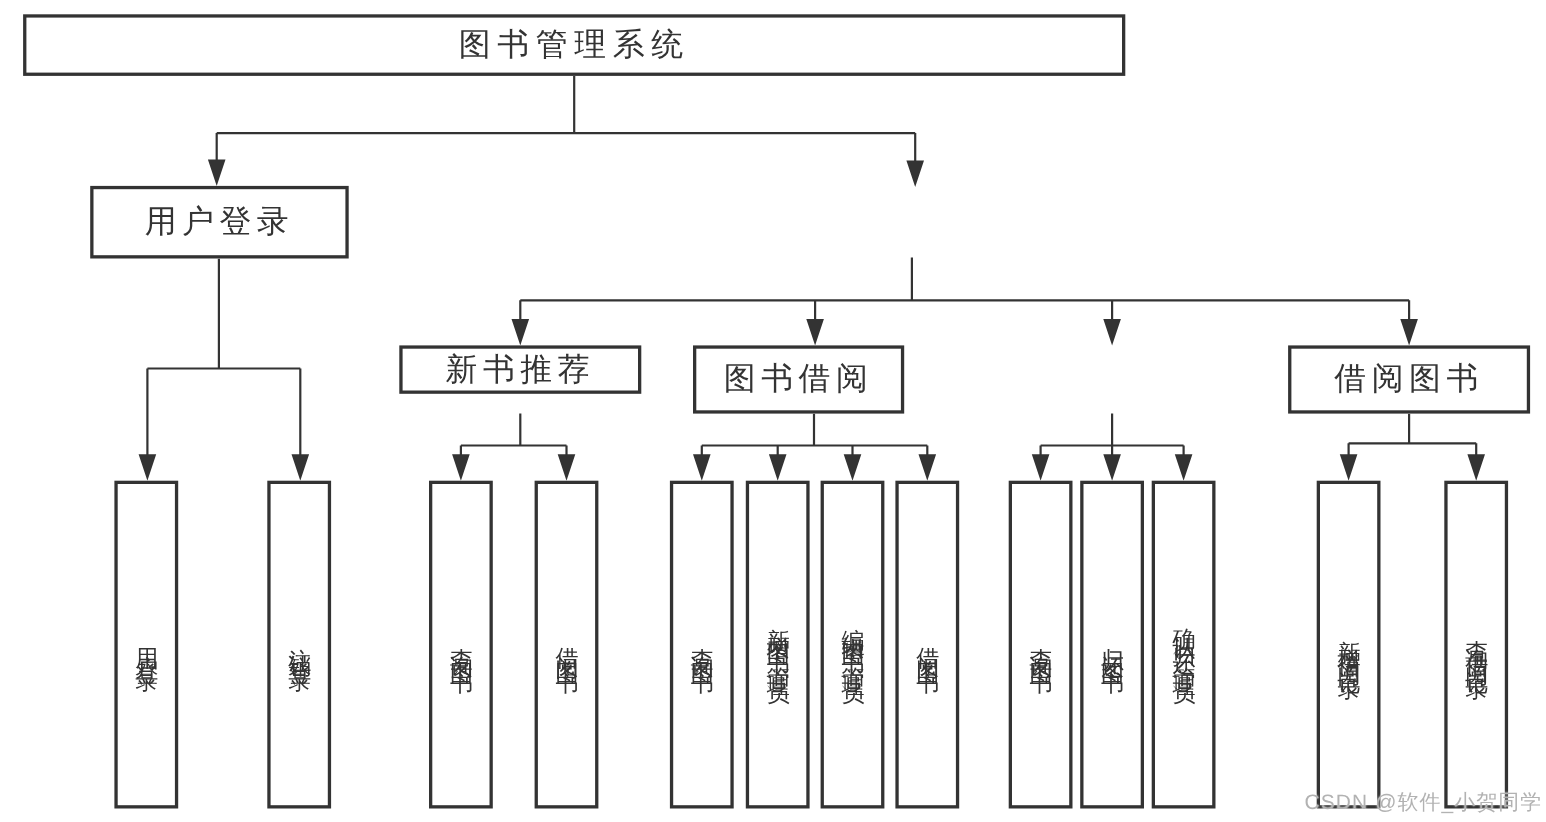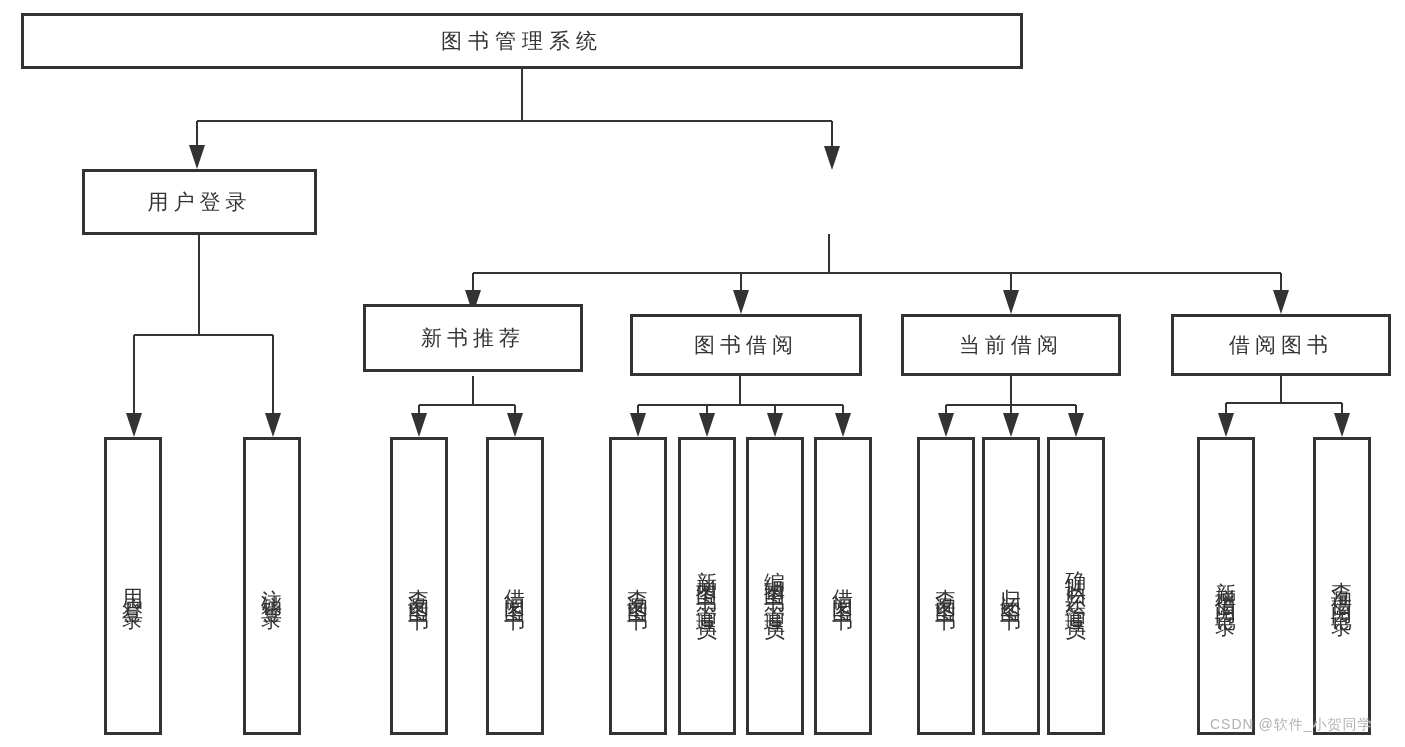--- a/index.html
+++ b/index.html
@@ -19,21 +19,21 @@
   }
   .hbox {
     position: absolute;
     z-index: 2;
     box-sizing: border-box;
     background: #ffffff;
     border: 3px solid #333333;
     display: flex;
     align-items: center;
     justify-content: center;
-    font-size: 21px;
+    font-size: 29px;
     letter-spacing: 5px;
     color: #333333;
     white-space: nowrap;
   }
   .vbox {
     position: absolute;
     z-index: 2;
     box-sizing: border-box;
     top: 437px;
     width: 58px;
@@ -53,22 +53,22 @@
     letter-spacing: 7px;
     line-height: 1;
     color: #333333;
   }
   
   #n-root   { left: 21px;  top: 13px;  width: 1002px; height: 56px; letter-spacing: 6px; }
   
   #n-login  { left: 82px;  top: 169px; width: 235px; height: 66px; }
   #n-mgmt   { left: 712px; top: 170px; width: 233px; height: 64px; }
   
-  #n-rec    { left: 363px;  top: 304px; width: 220px; height: 68px; }
-  #n-borrow { left: 630px;  top: 314px; width: 232px; height: 62px; text-align: right; }
+  #n-rec    { left: 363px;  top: 314px; width: 220px; height: 44px; }
+  #n-borrow { left: 630px;  top: 314px; width: 192px; height: 62px; text-align: right; }
   #n-cur    { left: 901px;  top: 314px; width: 220px; height: 62px; }
   #n-record { left: 1171px; top: 314px; width: 220px; height: 62px; }
   
   #l-login   { left: 104px; }
   #l-logout  { left: 243px; }
   #l-rq      { left: 390px; }
   #l-rb      { left: 486px; }
   #l-bq      { left: 609px; }
   #l-badd    { left: 678px; }
   #l-bedit   { left: 746px; }
@@ -76,26 +76,25 @@
   #l-cq      { left: 917px; }
   #l-cret    { left: 982px; }
   #l-cconf   { left: 1047px; }
   #l-radd    { left: 1197px; }
   #l-rqry    { left: 1313px; }
   .watermark {
     position: absolute;
     left: 1186px;
     top: 716px;
     z-index: 3;
-    font-size: 14px;
+    font-size: 19px;
     letter-spacing: 1px;
     color: #b2b2b2;
     text-shadow: 0 0 2px #ffffff;
     white-space: nowrap;
-    margin-left: 24px;
   }
 </style>
 </head>
 <body>
 
 <div class="canvas">
 
   <svg class="connectors" viewBox="0 0 1405 747" xmlns="http://www.w3.org/2000/svg">
     <path d="M522 69 V121 M197 121 H832 M197 121 V150 M832 121 V151
              M199 235 V335 M134 335 H273 M134 335 V418 M273 335 V418
@@ -124,21 +123,20 @@
              M1218 413 L1234 413 L1226 437 Z
              M1334 413 L1350 413 L1342 437 Z" fill="#333333" stroke="none"></path>
   </svg>
 
   <div id="n-root" class="hbox">图书管理系统</div>
 
   <div id="n-login" class="hbox">用户登录</div>
 
   <div id="n-rec" class="hbox">新书推荐</div>
   <div id="n-borrow" class="hbox">图书借阅</div>
-  <div id="n-cur" class="hbox">当前借阅</div>
   <div id="n-record" class="hbox">借阅图书</div>
 
   <div id="l-login" class="vbox">
     <span>用户登录</span>
   </div>
   <div id="l-logout" class="vbox">
     <span>注销登录</span>
   </div>
 
   <div id="l-rq" class="vbox">

